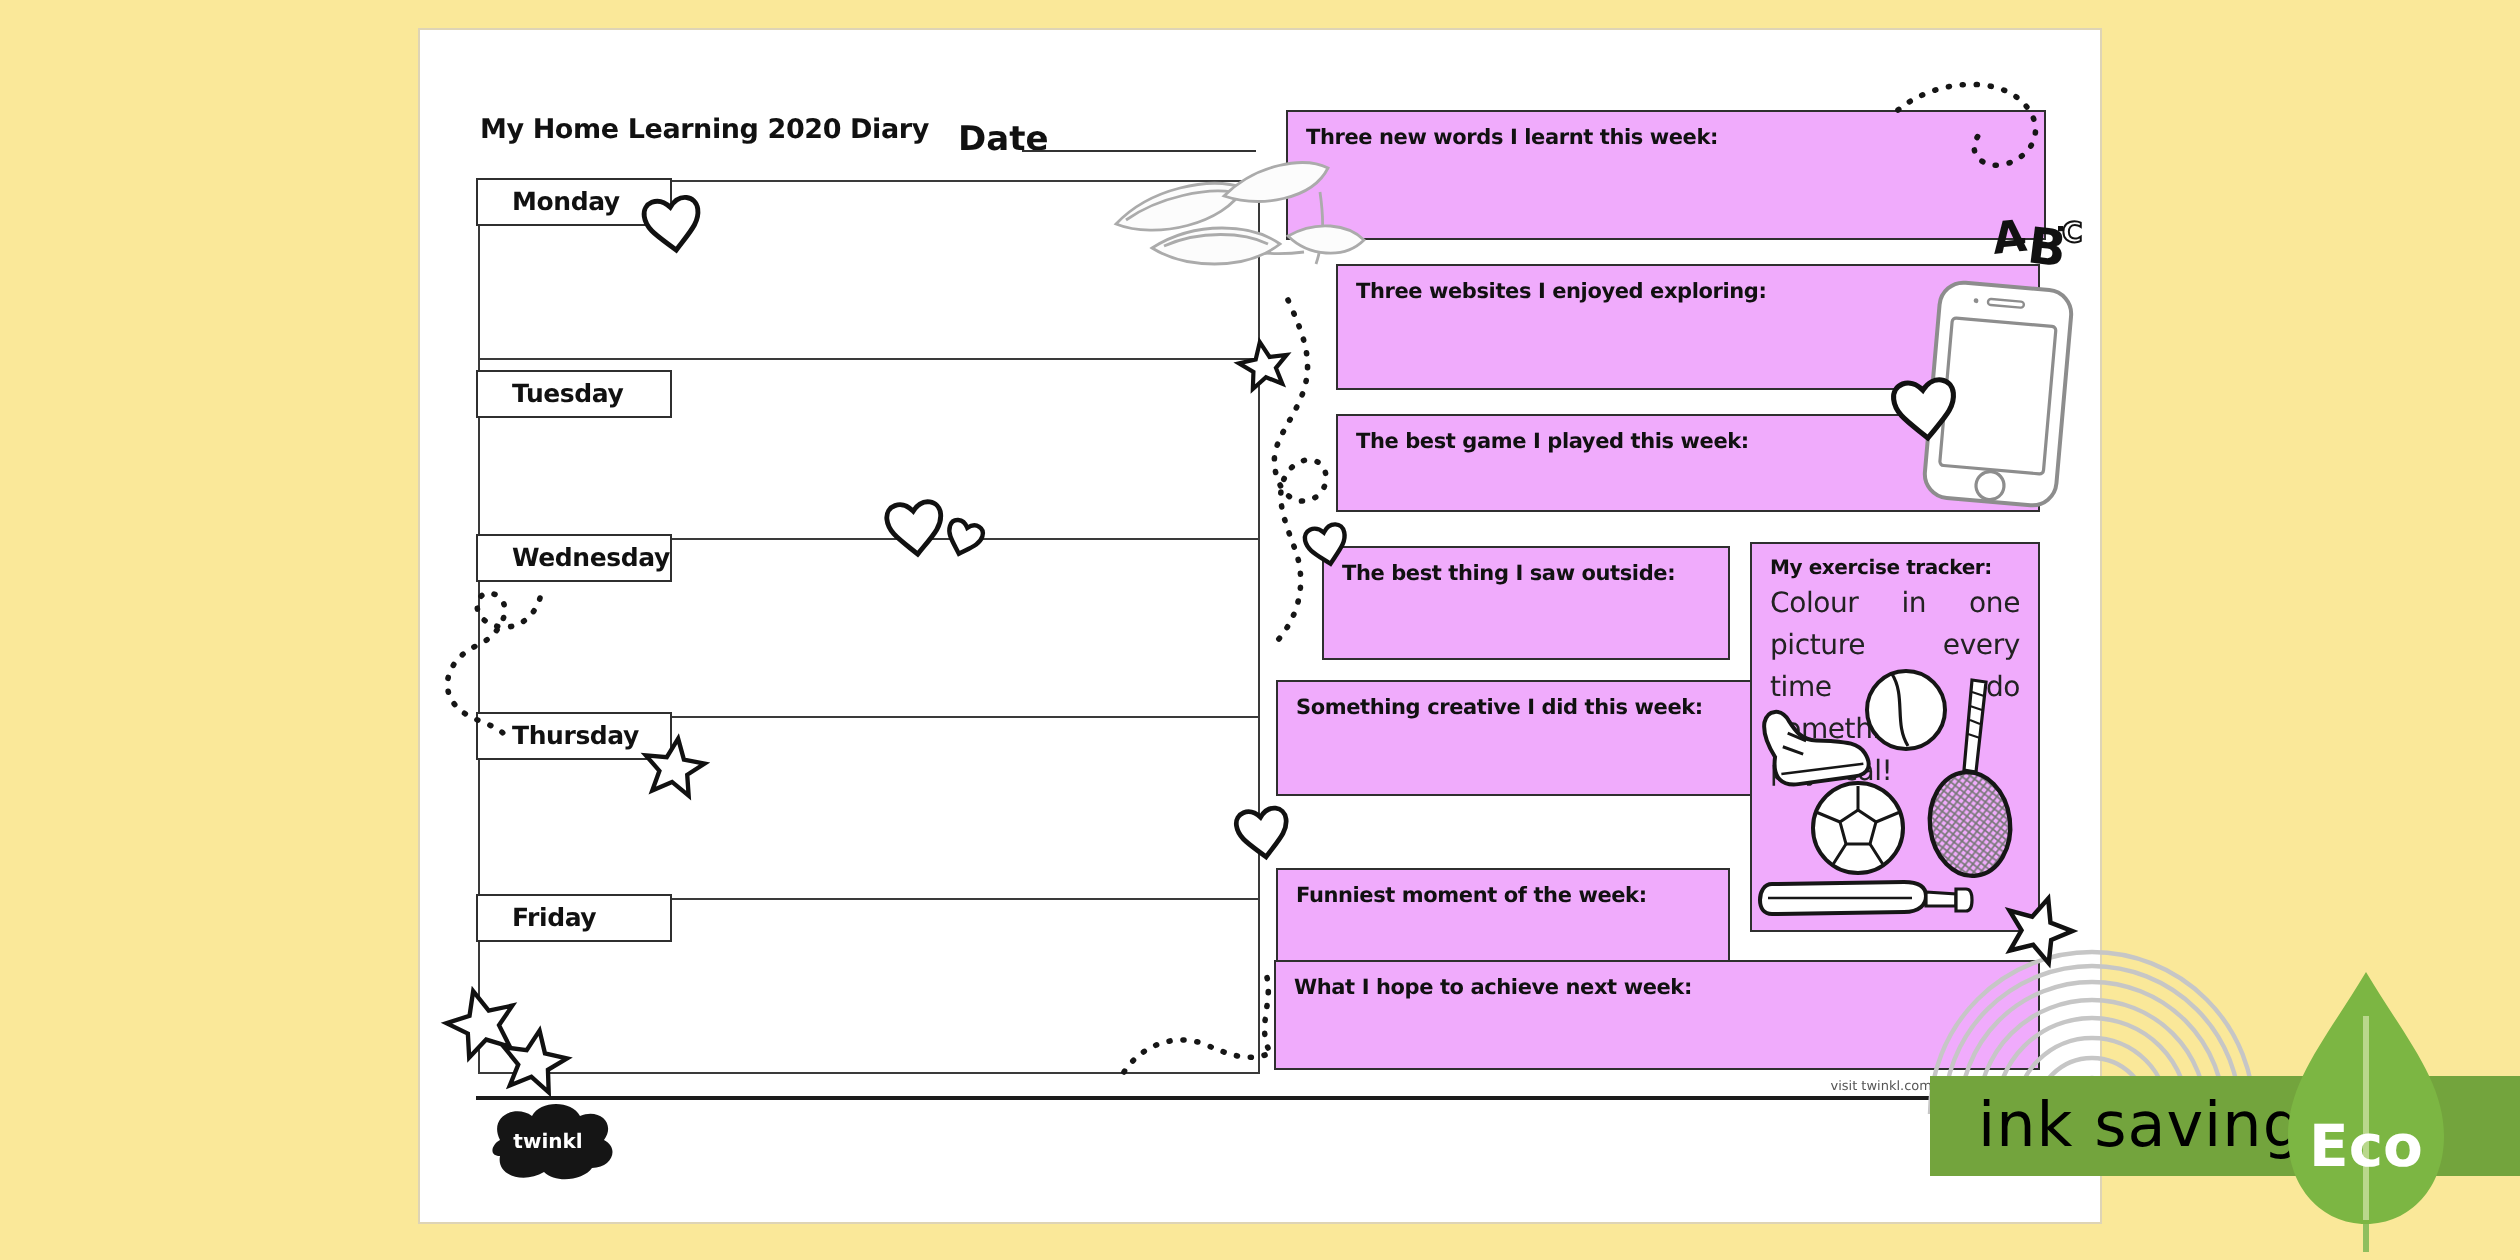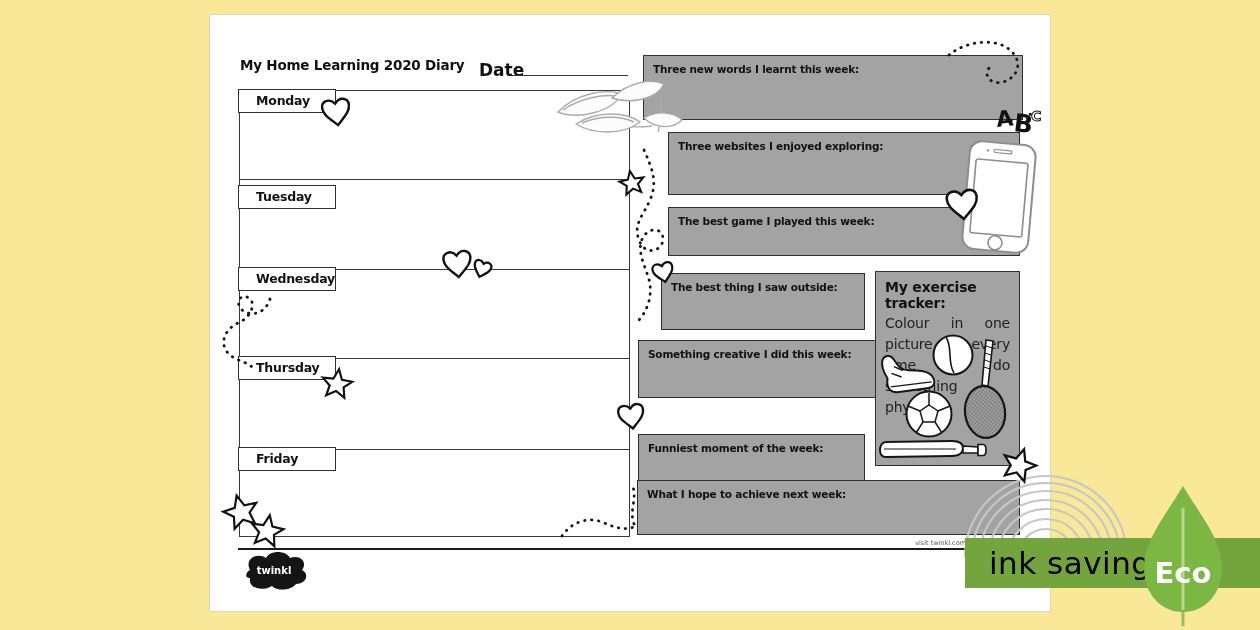--- a/index.html
+++ b/index.html
@@ -20,33 +20,33 @@
     position:absolute;left:239px;top:90px;width:391px;height:447px;
     border:1.8px solid #3a3a3a;box-sizing:border-box;background:#fff;padding-left:36px;
   }
   .day-line{position:absolute;left:0;right:0;border-top:1.7px solid #3a3a3a}
   .day-label{
     position:absolute;left:-2px;width:98px;height:24px;line-height:22px;
     border:1.7px solid #2f2f2f;background:#fff;font-weight:bold;font-size:12.5px;
     padding-left:17px;box-sizing:border-box;letter-spacing:-0.2px;
   }
   .box{
-    position:absolute;border:1.6px solid #2f2f2f;background:#a3a3a3;
+    position:absolute;border:1.6px solid #2f2f2f;background:#f0abfc;
     font-weight:bold;font-size:10.5px;letter-spacing:-0.2px;
     padding:7px 9px;box-sizing:border-box;
   }
   .b1{left:643px;top:55px;width:380px;height:65px}
   .b2{left:668px;top:132px;width:352px;height:63px}
   .b3{left:668px;top:207px;width:352px;height:49px}
   .b4{left:661px;top:273px;width:204px;height:57px}
   .b5{left:638px;top:340px;width:250px;height:58px}
   .b6{left:638px;top:434px;width:227px;height:63px}
   .b7{left:637px;top:480px;width:383px;height:55px}
   .tracker{left:875px;top:271px;width:145px;height:195px}
-  .tracker .t-title{font-size:14px;font-weight:bold}
+  .tracker .t-title{font-size:10px;font-weight:bold}
   .tracker .t-instr{
     font-size:14px;font-weight:normal;line-height:1.5;margin-top:2px;
     text-align:justify;word-spacing:1.5px;color:#222;
   }
   .footer-line{left:238px;top:548px;width:786px;border-top:2.6px solid #1b1b1b}
   .visit{left:880px;top:539px;width:86px;font-size:6.5px;color:#555;text-align:right}
   .overlay{position:absolute;left:0;top:0;width:1260px;height:630px;pointer-events:none}
   .badge{
     position:absolute;left:965px;top:538px;width:295px;height:50px;
     background:#73a43d;color:#000000;font-size:31px;line-height:50px;

